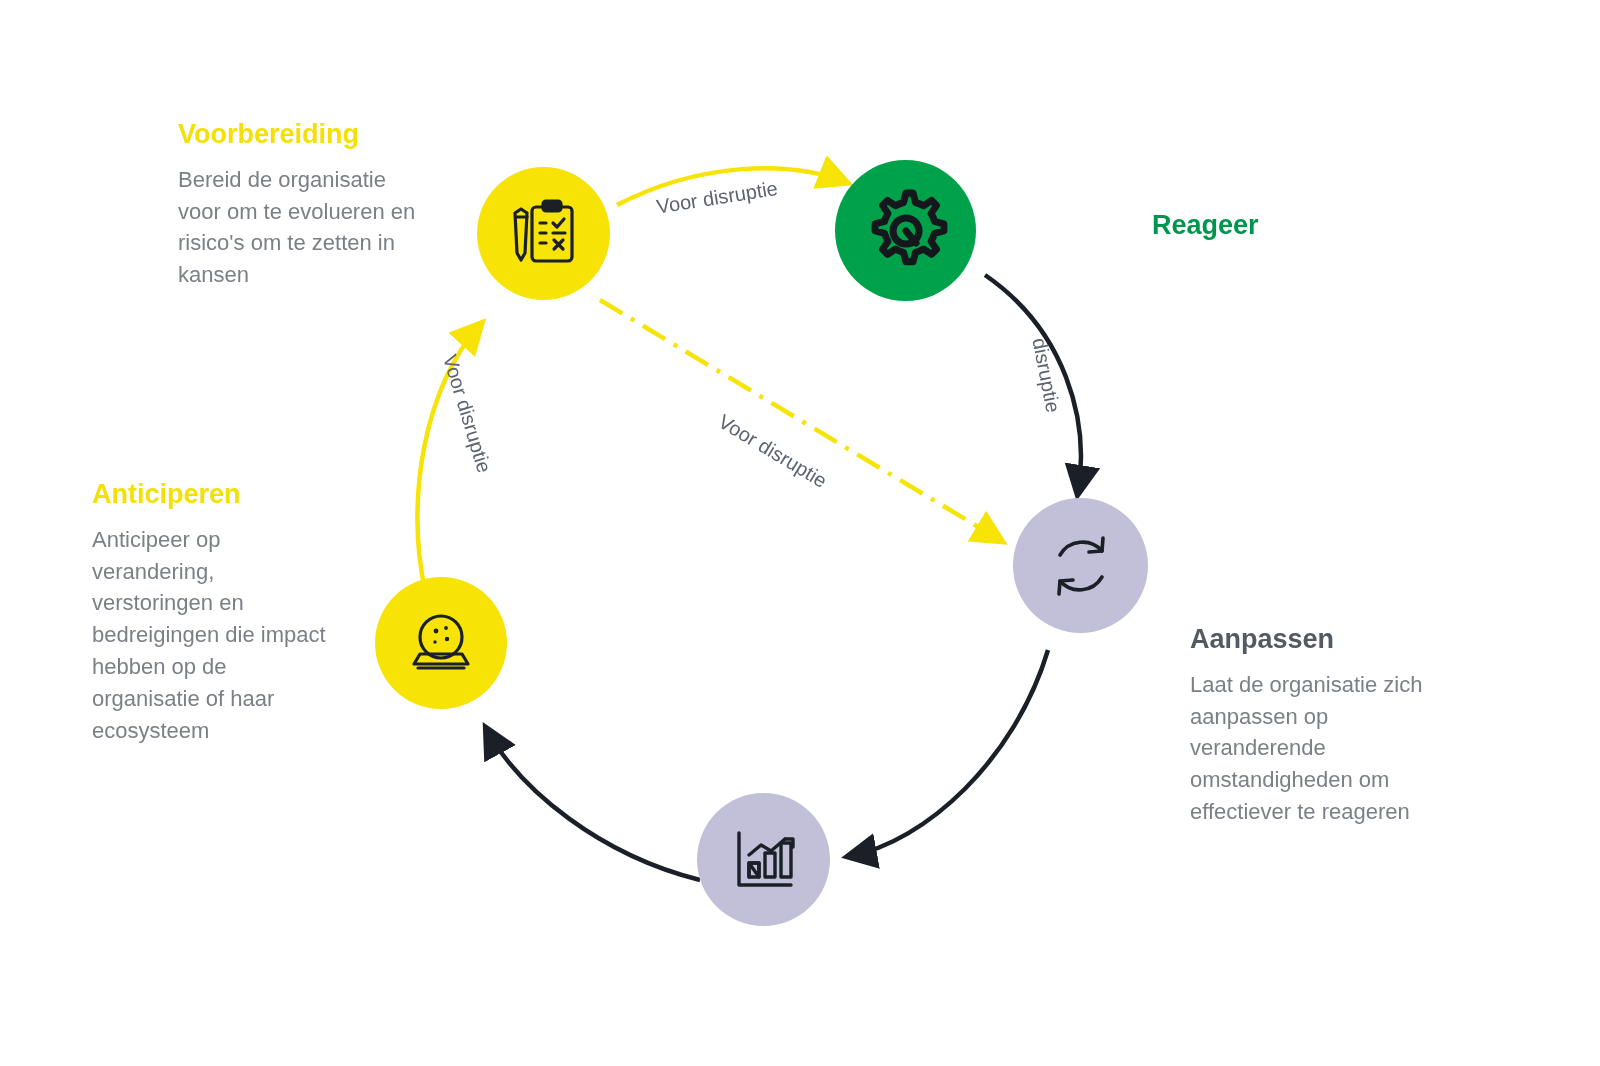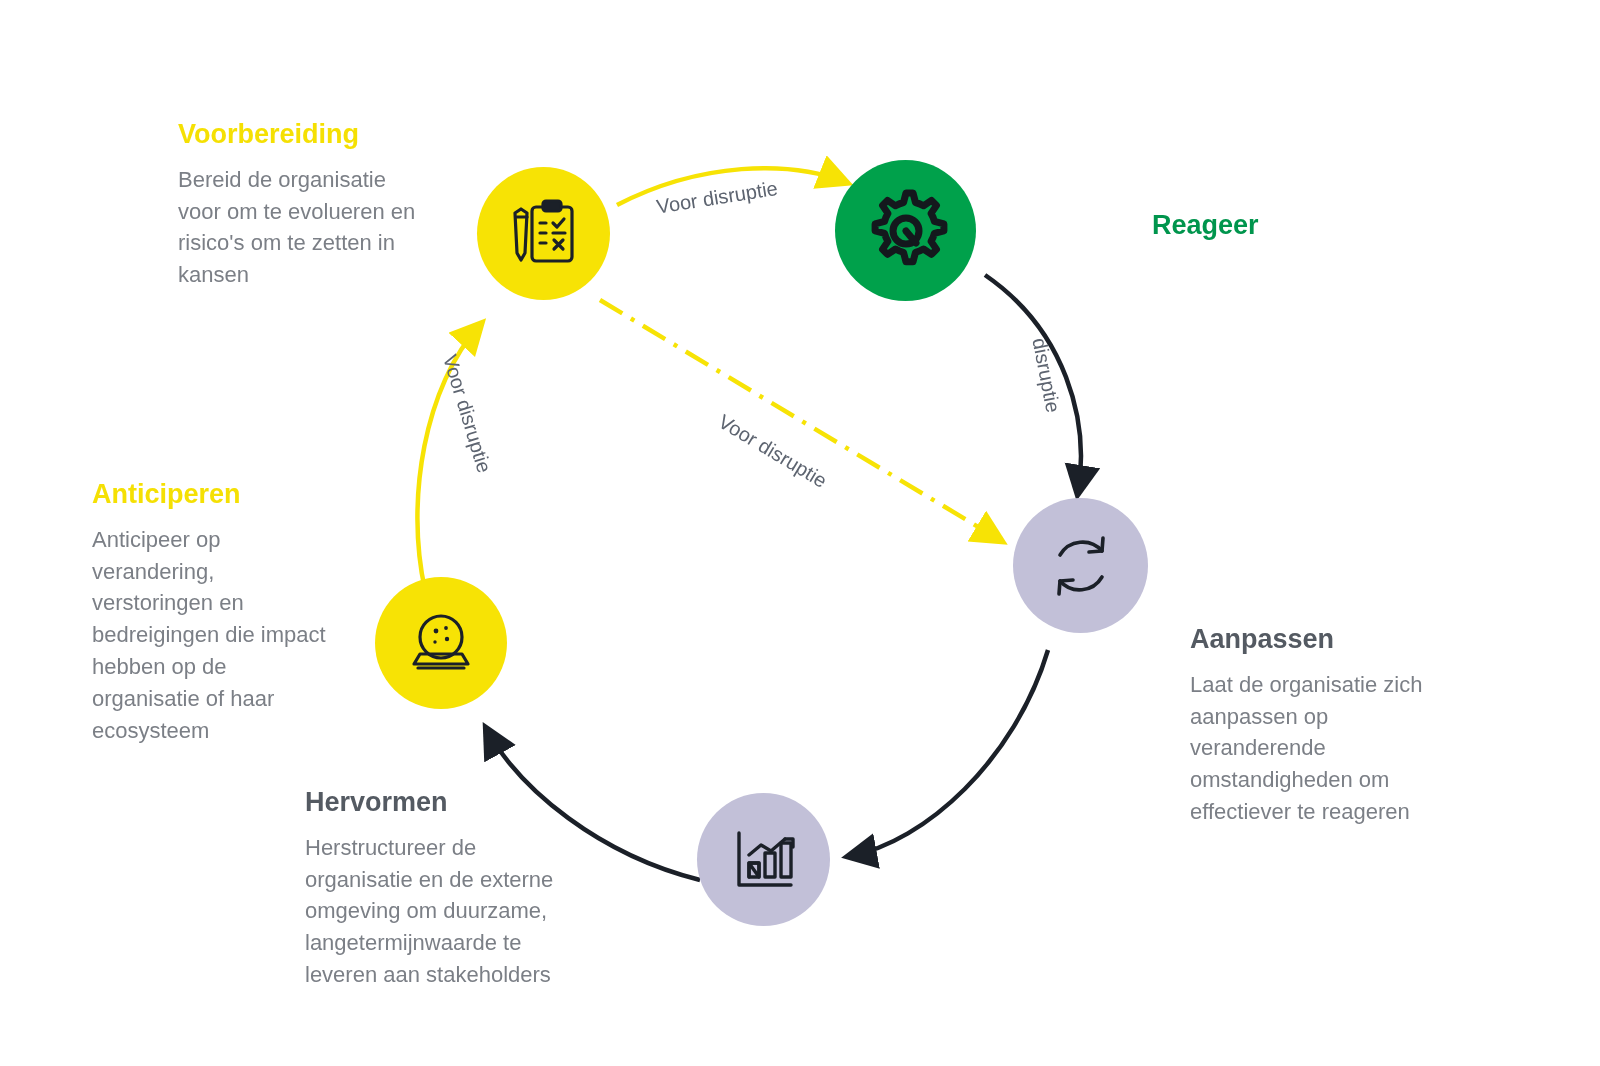--- a/index.html
+++ b/index.html
@@ -176,28 +176,20 @@
 
   <div class="txtblock" style="left:1160px; top:625px; width:310px;margin-left:30px;">
     <p class="blk-title t-grey">Aanpassen</p>
     <p class="blk-body">Laat de organisatie zich
 aanpassen op
 veranderende
 omstandigheden om
 effectiever te reageren</p>
   </div>
 
-  <div class="txtblock" style="left:305px; top:788px; width:330px;">
-    <p class="blk-title t-grey">Hervormen</p>
-    <p class="blk-body">Herstructureer de
-organisatie en de externe
-omgeving om duurzame,
-langetermijnwaarde te
-leveren aan stakeholders</p>
-  </div>
 
   <div class="txtblock" style="left:92px; top:456px; width:300px;margin-top:24px;">
     <p class="blk-title t-yellow">Anticiperen</p>
     <p class="blk-body">Anticipeer op
 verandering,
 verstoringen en
 bedreigingen die impact
 hebben op de
 organisatie of haar
 ecosysteem</p>

